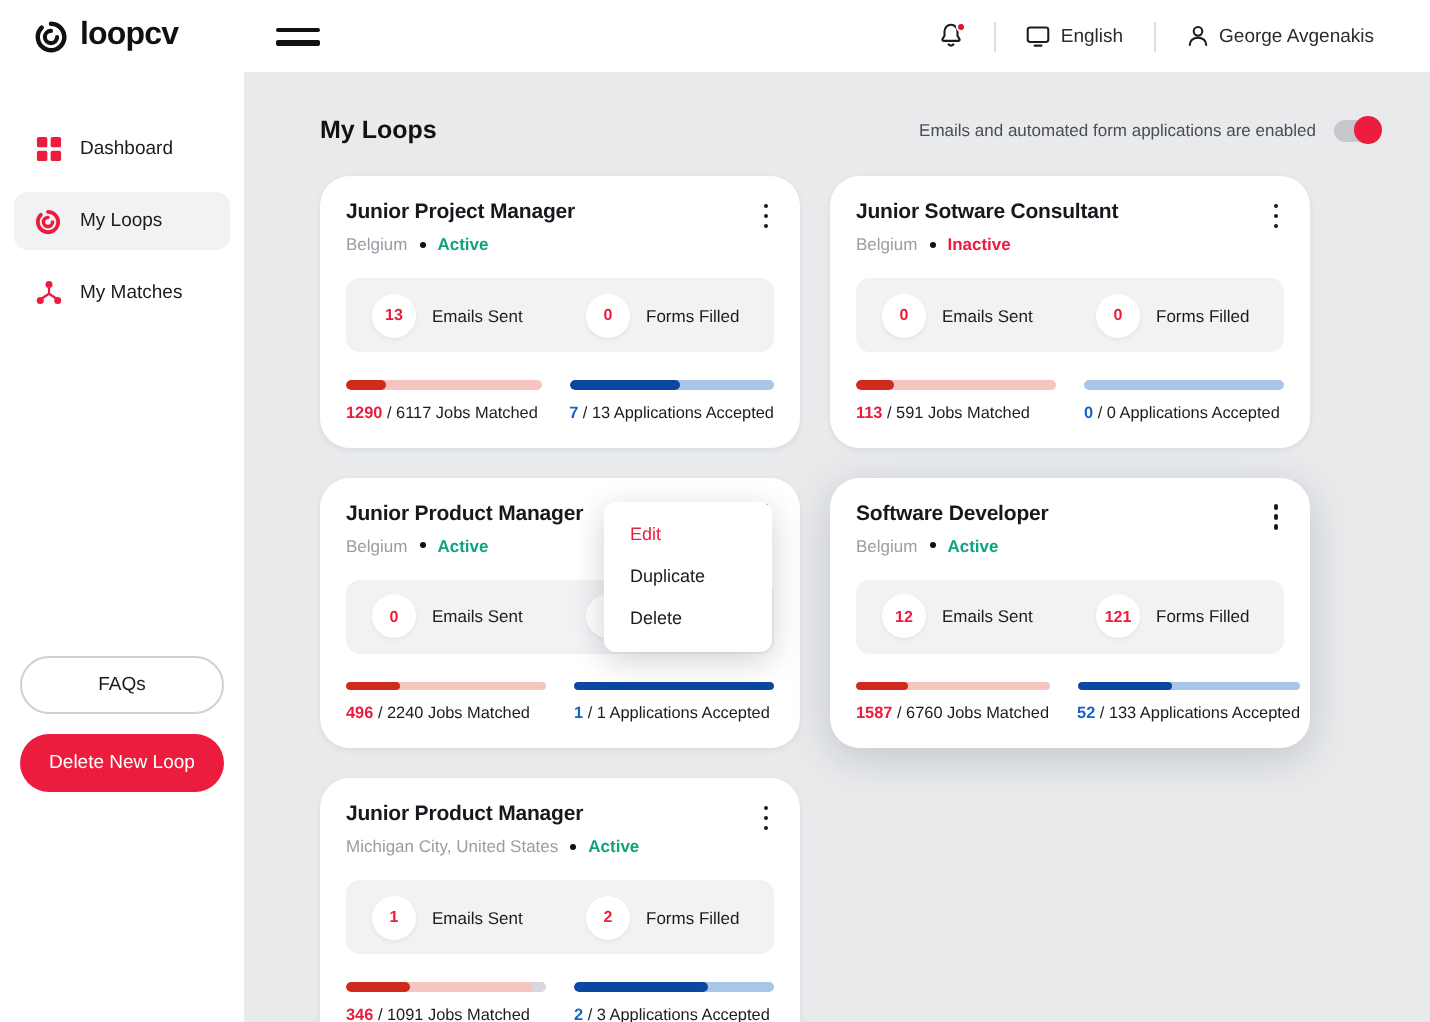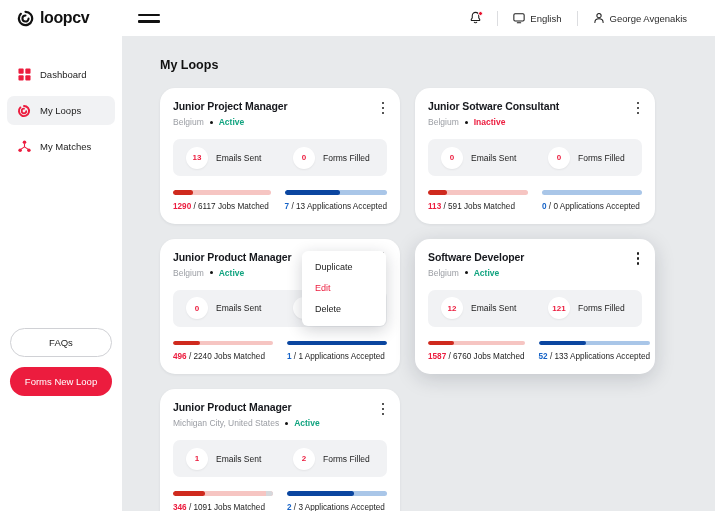--- a/index.html
+++ b/index.html
@@ -213,27 +213,33 @@
           <circle cx="2.3" cy="11" r="1.9" fill="#ec1c3e"></circle>
           <circle cx="11.7" cy="11" r="1.9" fill="#ec1c3e"></circle>
           <path d="M7 4.3v3.1M7 7.4 3.3 9.8M7 7.4l3.7 2.4" stroke="#ec1c3e" stroke-width="1.2" fill="none"></path>
         </svg>
       </span>
       <span class="nav-label">My Matches</span>
     </div>
 
     <div class="side-actions">
       <div class="btn-faq">FAQs</div>
-      <div class="btn-create">Forms New Loop</div>
+      <div class="btn-create">Delete New Loop</div>
     </div>
   </div>
 
   <div class="main">
     <div class="main-head">
       <div class="main-title">My Loops</div>
+      <div class="toggle-wrap">
+        <div class="toggle-label">Emails and automated form applications are enabled</div>
+        <div class="toggle">
+          <span class="toggle-knob"></span>
+        </div>
+      </div>
     </div>
 
     <div class="cards-grid" id="cards-grid">
         <div class="card">
     <div class="card-title">Junior Project Manager</div>
     <div class="card-sub">
       <span class="card-loc">Belgium</span>
       <span class="dot-sep"></span>
       <span class="status active">Active</span>
     </div>
@@ -337,22 +343,22 @@
         <div class="bar-text"><span class="num-red">496</span> / 2240 Jobs Matched</div>
       </div>
       <div class="bar-col">
         <div class="bar-track blue">
           <div class="bar-fill blue" style="width:100%"></div>
         </div>
         <div class="bar-text"><span class="num-blue">1</span> / 1 Applications Accepted</div>
       </div>
     </div>
   <div class="dropdown">
+            <div class="dd-item danger">Edit</div>
             <div class="dd-item">Duplicate</div>
-            <div class="dd-item danger">Edit</div>
             <div class="dd-item">Delete</div>
           </div>
         </div>
         <div class="card elevated">
     <div class="card-title">Software Developer</div>
     <div class="card-sub">
       <span class="card-loc">Belgium</span>
       <span class="dot-sep"></span>
       <span class="status active">Active</span>
     </div>

